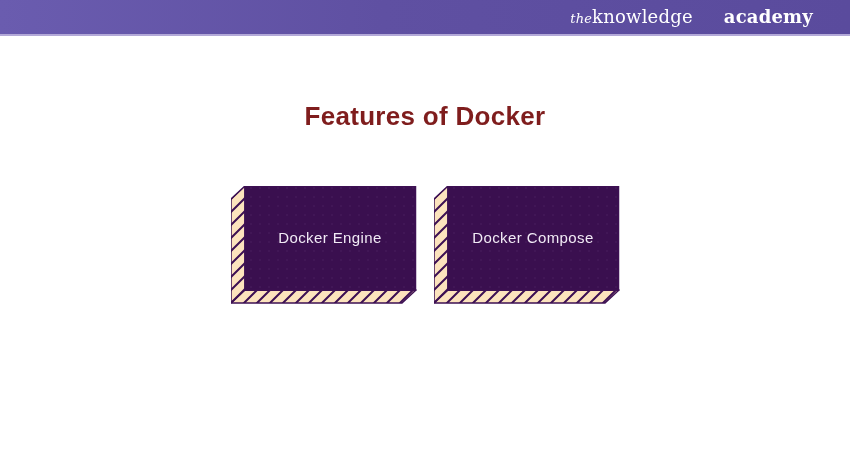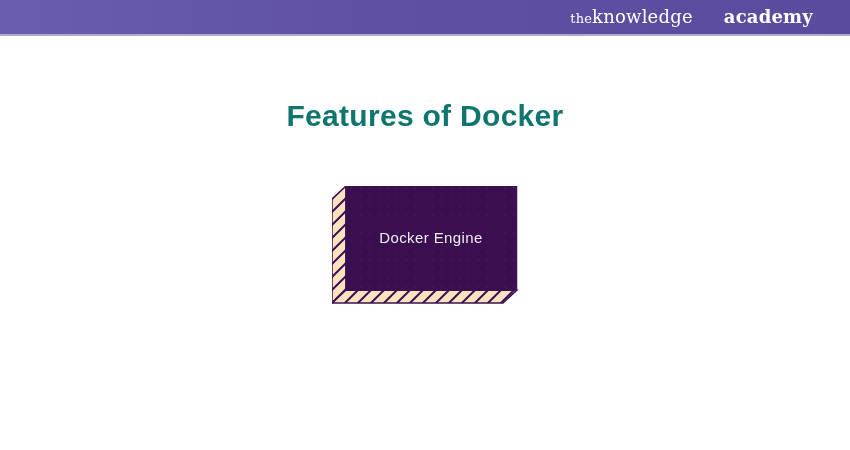--- a/index.html
+++ b/index.html
@@ -21,33 +21,34 @@
   }
   .logo {
     color: #ffffff;
     font-family: "DejaVu Serif", serif;
     font-size: 18px;
     line-height: 1;
     white-space: nowrap;
     letter-spacing: 0.2px;
   }
   .logo .the {
+    font-style: italic;
     font-size: 13px;
     font-weight: 400;
   }
   .logo .knowledge { font-weight: 400; text-align: right; }
   .logo .academy  { font-weight: 700; margin-left: 31px; }
   
   .title {
     margin-top: 64px;
     text-align: center;
-    font-size: 30px;
+    font-size: 26px;
     line-height: 32px;
     font-weight: 700;
-    color: #0f766e;
+    color: #7f1d1d;
     letter-spacing: 0.3px;
   }
   
   .cards-row {
     margin-top: 54px;
     display: flex;
     justify-content: center;
     gap: 17px;
   }
   .card { width: 186px; height: 118px; position: relative; }
@@ -89,15 +90,25 @@
       <path d="M14,0 L0,13 L0,117 L171,117 L185,104 L14,104 Z" fill="#fce3bd"></path>
       <path d="M14,0 L0,13 L0,117 L171,117 L185,104 L14,104 Z" fill="url(#hatch)" stroke="#3d1053" stroke-width="1.5" stroke-linejoin="round"></path>
       <line x1="14" y1="104" x2="0" y2="117" stroke="#3d1053" stroke-width="1.5"></line>
       <rect x="14" y="0.75" width="170.5" height="103.5" fill="#3a0f4f" stroke="#3d1053" stroke-width="1.5"></rect>
       <rect x="14" y="0.75" width="170.5" height="103.5" fill="url(#dots)" opacity="0.3"></rect>
       <text x="99" y="57" text-anchor="middle">Docker Engine</text>
     </svg>
   </div>
 
 
+  <div class="card">
+    <svg viewBox="0 0 186 118">
+      <path d="M14,0 L0,13 L0,117 L171,117 L185,104 L14,104 Z" fill="#fce3bd"></path>
+      <path d="M14,0 L0,13 L0,117 L171,117 L185,104 L14,104 Z" fill="url(#hatch)" stroke="#3d1053" stroke-width="1.5" stroke-linejoin="round"></path>
+      <line x1="14" y1="104" x2="0" y2="117" stroke="#3d1053" stroke-width="1.5"></line>
+      <rect x="14" y="0.75" width="170.5" height="103.5" fill="#3a0f4f" stroke="#3d1053" stroke-width="1.5"></rect>
+      <rect x="14" y="0.75" width="170.5" height="103.5" fill="url(#dots)" opacity="0.3"></rect>
+      <text x="99" y="57" text-anchor="middle">Docker Compose</text>
+    </svg>
+  </div>
 
 
 </div>
 
 </body></html>

